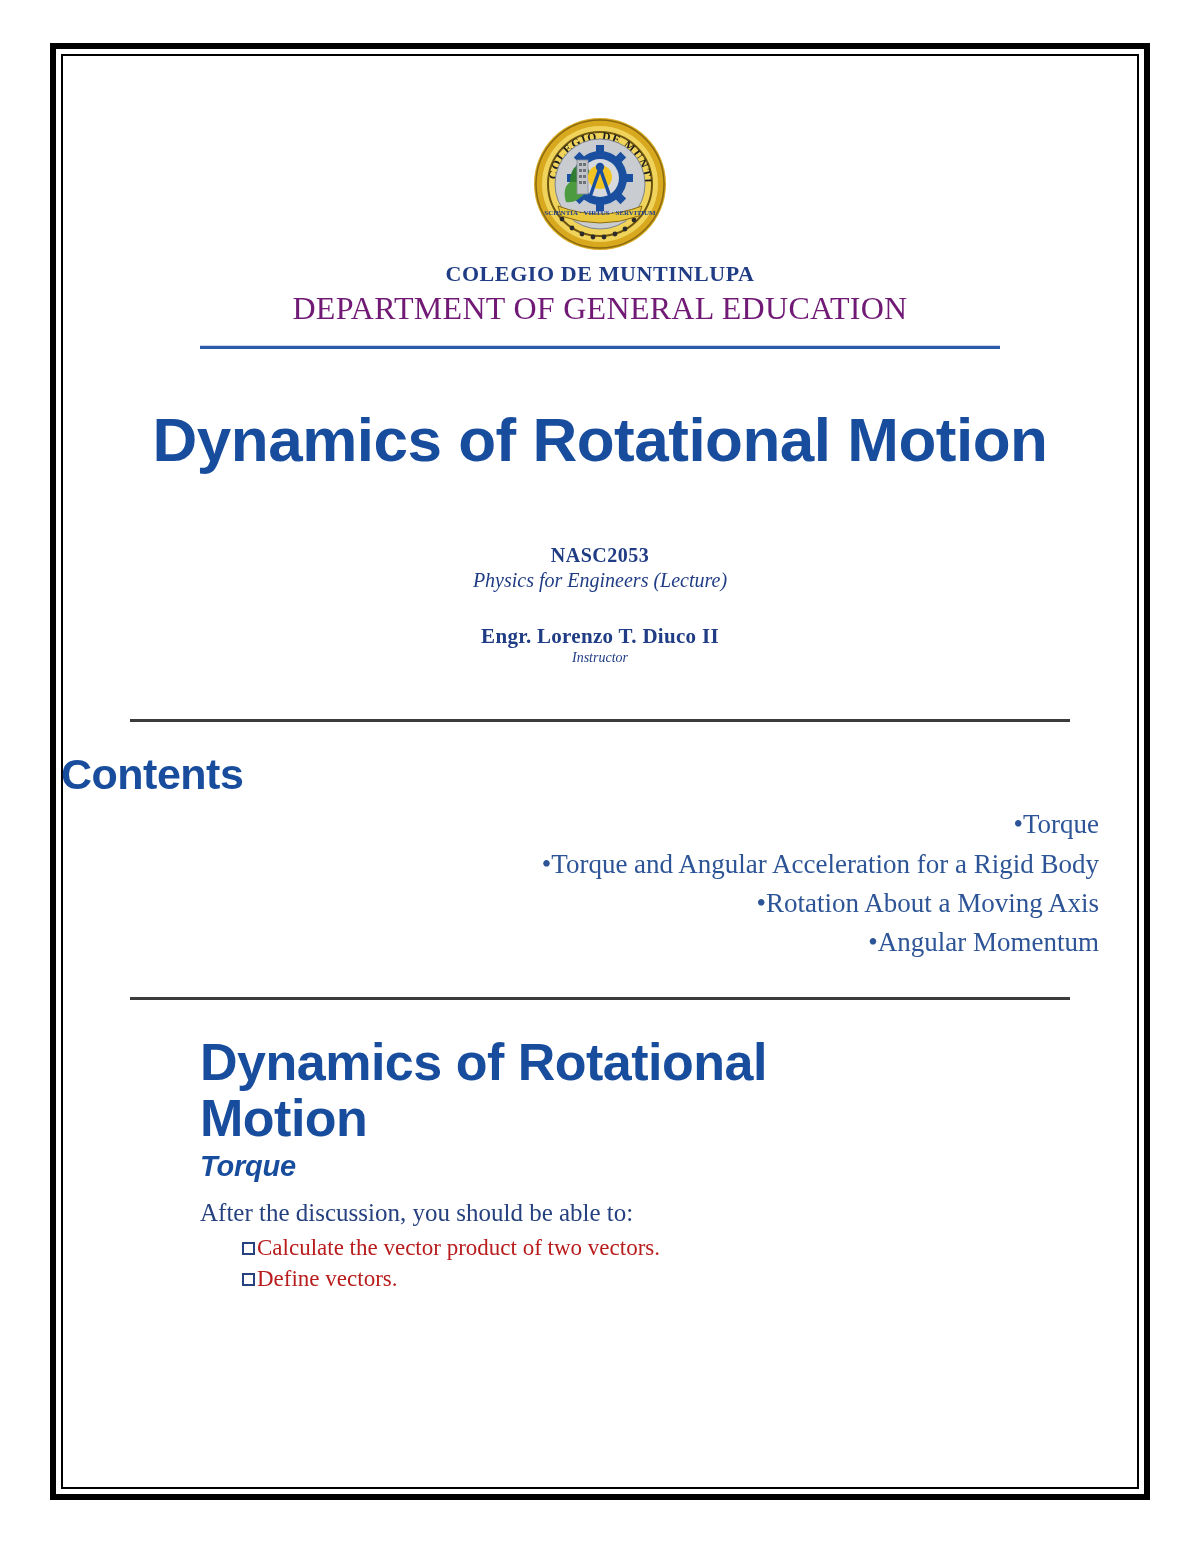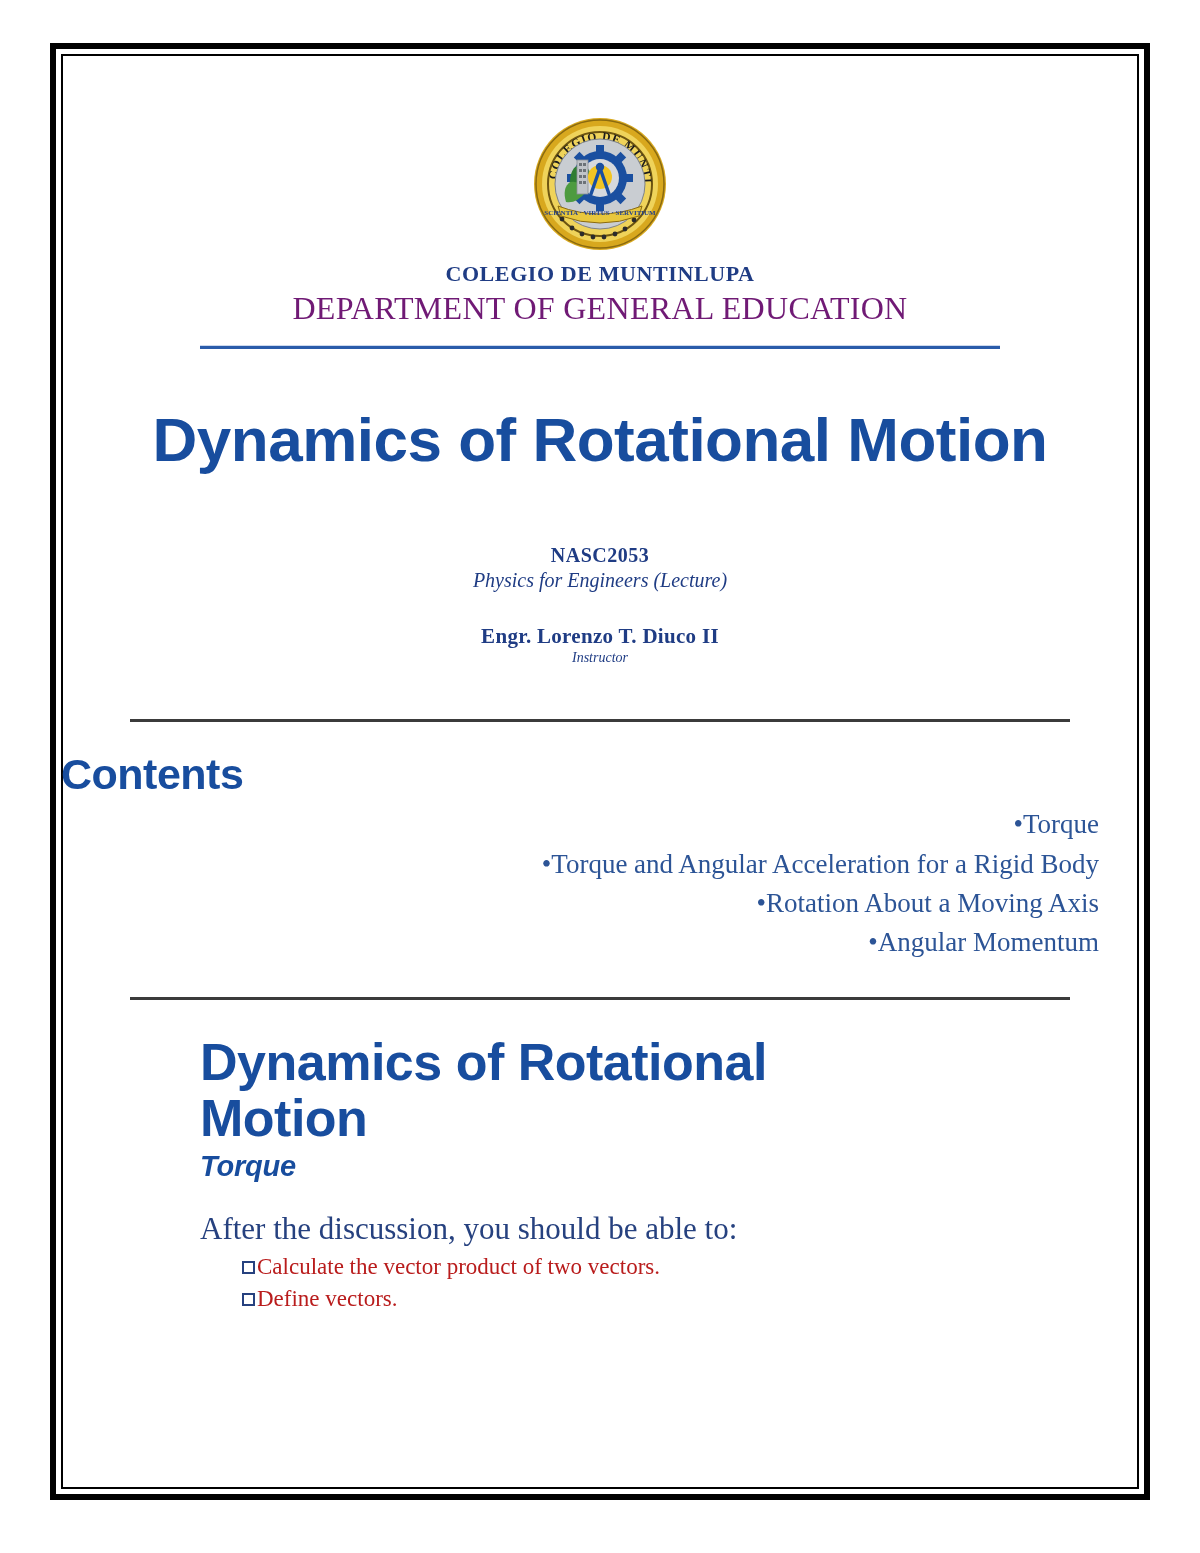--- a/index.html
+++ b/index.html
@@ -203,23 +203,23 @@
     font-family: "Liberation Sans", "DejaVu Sans", sans-serif;
     font-weight: bold;
     font-style: italic;
     font-size: 29px;
     color: #184d9e;
     margin-top: 4px;
     letter-spacing: -0.2px;
   }
   .objectives-intro {
     font-family: "Liberation Serif", "DejaVu Serif", serif;
-    font-size: 31px;
+    font-size: 25px;
     color: #26417f;
-    margin-top: 26px;
+    margin-top: 14px;
     line-height: 1.3;
   }
   .objectives-list {
     list-style: none;
     margin: 2px 0 0 0;
     padding: 0 0 0 42px;
   }
   .objectives-list li {
     font-family: "Liberation Serif", "DejaVu Serif", serif;
     font-size: 23px;

